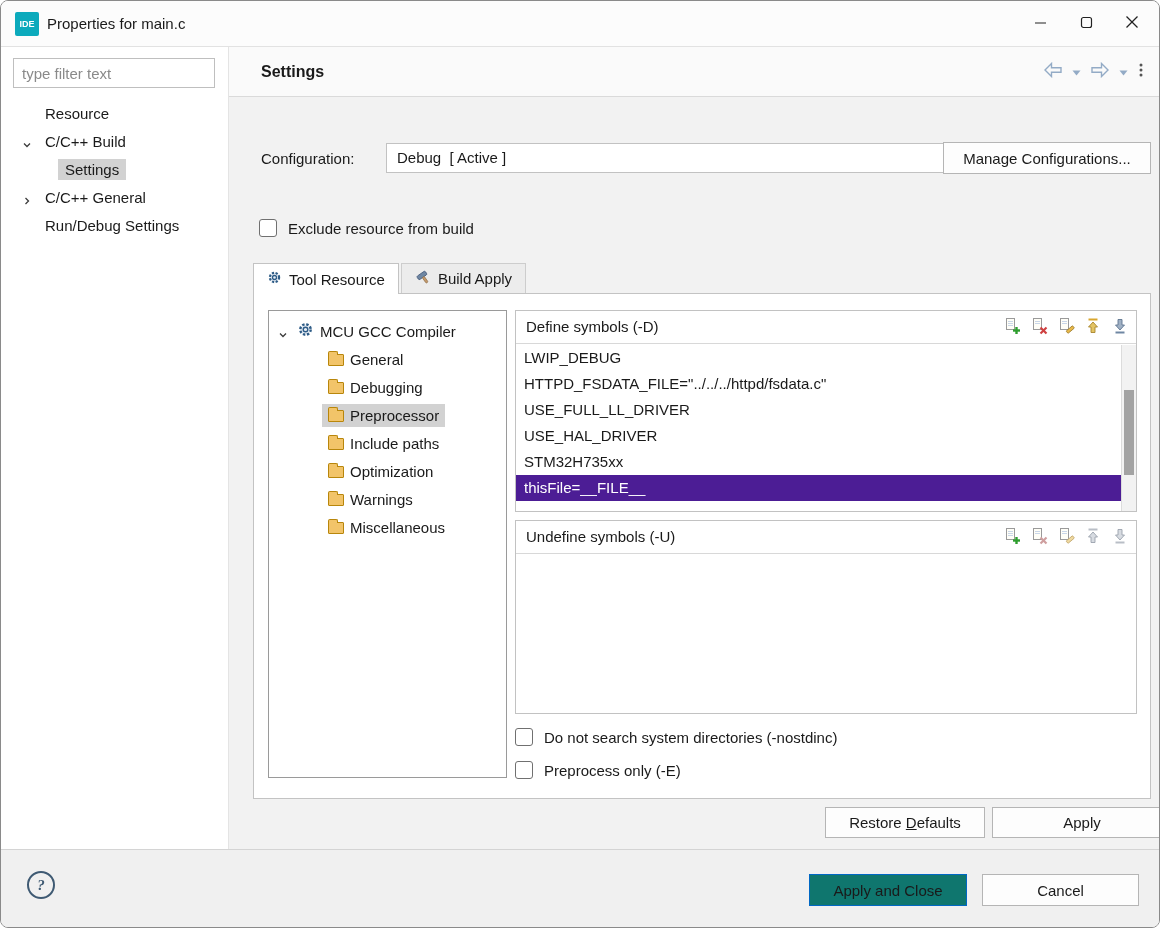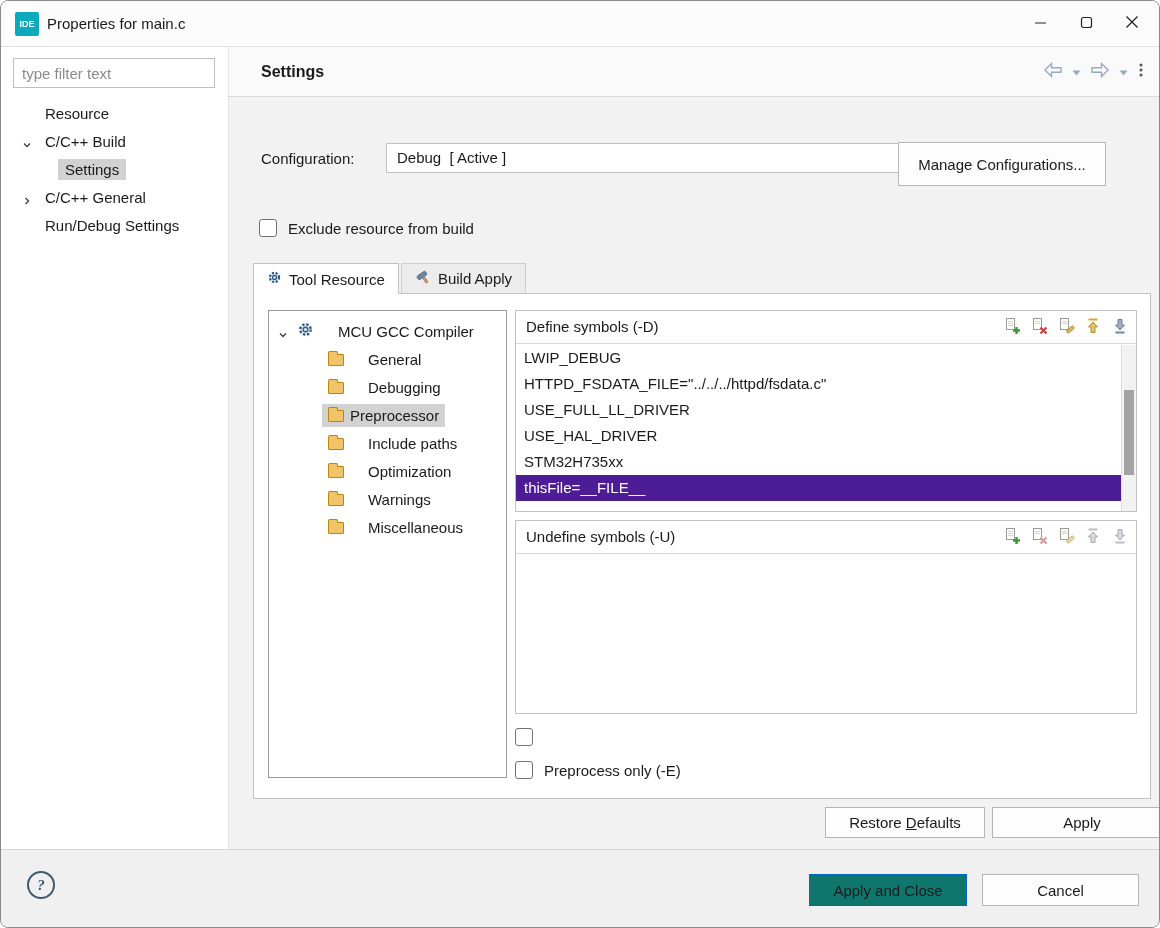--- a/index.html
+++ b/index.html
@@ -46,38 +46,38 @@
 
   .config-label { position:absolute; left:32px; top:47px; line-height:30px; }
   .combo { position:absolute; left:157px; top:46px; width:653px; height:30px; background:#fff;
            border:1px solid #c2c2c2; cursor:default; }
   .combo-value { position:absolute; left:10px; top:0; line-height:28px; white-space:pre; }
   .combo-caret { position:absolute; right:9px; top:11px; }
 
   .btn { display:flex; align-items:center; justify-content:center; background:#fdfdfd;
          border:1px solid #b5b5b5; font-family:"Liberation Sans",sans-serif; font-size:15px;
          color:#1a1a1a; cursor:default; }
-  .manage-btn { position:absolute; left:669px; top:45px; width:208px; height:44px; }
+  .manage-btn { position:absolute; left:714px; top:45px; width:208px; height:32px; }
 
   .check-row { position:absolute; display:flex; align-items:center; gap:11px; }
   .checkbox { width:18px; height:18px; min-width:18px; background:#fff; border:1px solid #707070;
               border-radius:3px; }
 
   .tabbar { position:absolute; left:24px; top:166px; display:flex; align-items:flex-start; z-index:3; }
   .tab { display:flex; align-items:center; gap:7px; padding:0 13px; border:1px solid #c3c3c3;
          border-bottom:none; cursor:default; }
   .tab.active { background:#fff; height:31px; }
   .tab.inactive { background:#ececec; height:30px; margin-left:2px; border-color:#cdcdcd; }
 
   .tab-panel { position:absolute; left:24px; top:196px; width:898px; height:506px; background:#fff;
                border:1px solid #c3c3c3; }
 
   .tool-tree { position:absolute; left:14px; top:16px; width:239px; height:468px; background:#fff;
                border:1px solid #9a9a9a; overflow:hidden; padding-top:6px; }
-  .tt-row { position:relative; height:28px; display:flex; align-items:center; gap:24px; }
+  .tt-row { position:relative; height:28px; display:flex; align-items:center; gap:6px; }
   .tt-root { padding-left:28px; }
   .tt-root .tree-chevron { position:absolute; left:9px; top:9px; }
   .tt-child { padding-left:59px; }
   .tt-sel { display:flex; align-items:center; gap:6px; background:#d2d2d2; padding:3px 6px; margin-left:-6px; }
 
   .folder-icon { width:16px; height:12px; min-width:16px; background:#f2c469; border:1px solid #b8860b;
                  border-radius:1px; position:relative; margin-top:1px; }
   .folder-icon::before { content:""; position:absolute; top:-4px; left:-1px; width:8px; height:3px;
                  background:#f2c469; border:1px solid #b8860b; border-bottom:none; border-radius:2px 2px 0 0; }
 
@@ -439,20 +439,21 @@
                   </svg>
               </span>
             </button>
           </div>
         </div>
         <div class="empty-list"></div>
       </div>
 
       <div class="check-row" style="left:261px; top:434px;">
         <span class="checkbox"></span>
+        <span>Do not search system directories (-nostdinc)</span>
       </div>
       <div class="check-row" style="left:261px; top:467px;">
         <span class="checkbox"></span>
         <span>Preprocess only (-E)</span>
       </div>
     </div>
 
     <button class="btn restore-btn">
         <span><span>Restore </span><span class="mnemonic">D</span><span>efaults</span></span>
       </button>

